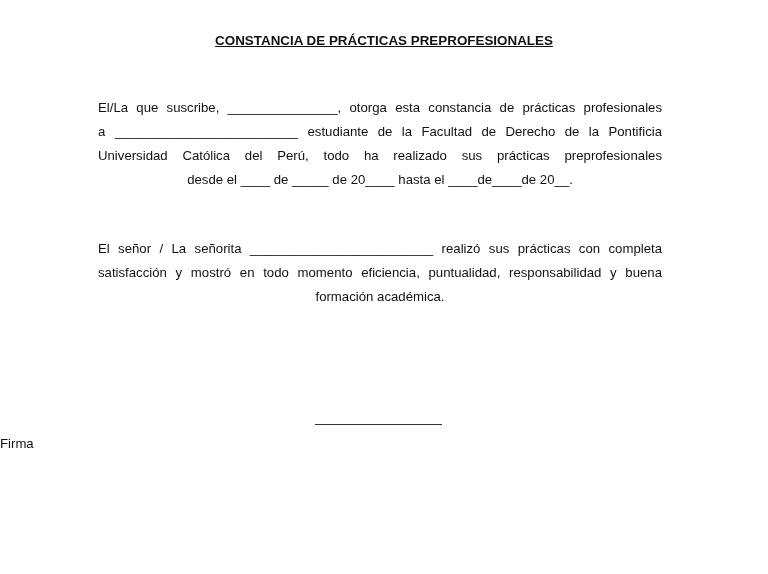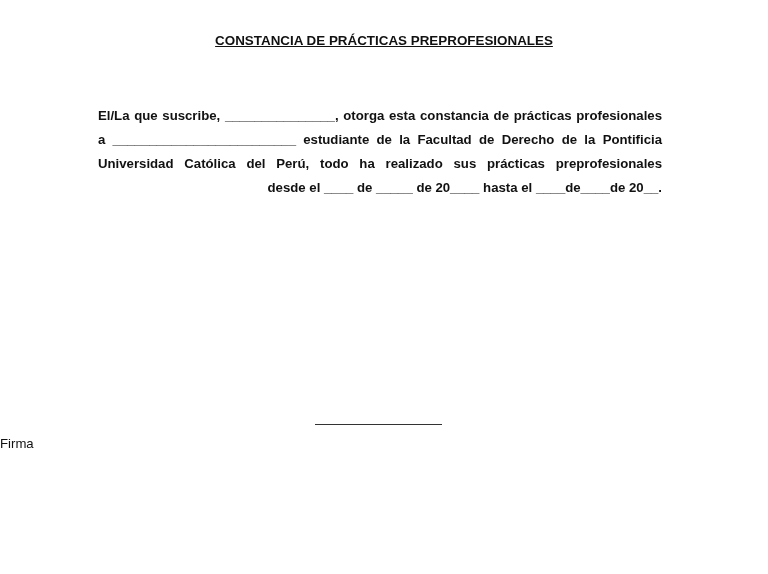--- a/index.html
+++ b/index.html
@@ -10,22 +10,22 @@
     .page { position: absolute; left: 0; top: 0; width: 768px; height: 574px; background: #fff; }
     .title {
       position: absolute; top: 33px; left: 0; width: 768px; text-align: center;
       font-weight: bold; font-size: 13.4px; text-decoration: underline; letter-spacing: 0;
     }
     .body-text {
       position: absolute; left: 98px; width: 564px; font-size: 13.2px;
     }
     .line { height: 24px; line-height: 24px; white-space: nowrap; }
     .justify { text-align: justify; text-align-last: justify; }
-    .left { text-align: right; }
-    #p1 { top: 104px; font-weight: bold; }
+    .left { text-align: center; }
+    #p1 { top: 96px; }
     #p2 { top: 237px; }
     #p3 { top: 322px; }
     .sig-line {
       position: absolute; left: 315px; top: 424px; width: 127px; height: 0;
       border-top: 1px solid #333;
     }
     .sig-label {
       position: absolute; left: 0; top: 436px; width: 758px; font-size: 13.2px;
     }
   </style>
@@ -35,17 +35,22 @@
 <div class="page">
   <div class="title">CONSTANCIA DE PRÁCTICAS PREPROFESIONALES</div>
 
   <div class="body-text" id="p1">
     <div class="line justify">El/La que suscribe, _______________, otorga esta constancia de prácticas profesionales</div>
     <div class="line justify">a _________________________ estudiante de la Facultad de  Derecho de la Pontificia</div>
     <div class="line justify">Universidad Católica del Perú, todo ha realizado sus prácticas preprofesionales</div>
     <div class="line left">desde el ____ de _____ de 20____ hasta el ____de____de 20__.</div>
   </div>
 
+  <div class="body-text" id="p2">
+    <div class="line justify">El señor / La señorita _________________________ realizó sus prácticas con completa</div>
+    <div class="line justify">satisfacción y mostró en todo momento eficiencia, puntualidad, responsabilidad y buena</div>
+    <div class="line left">formación académica.</div>
+  </div>
 
 
   <div class="sig-line"></div>
   <div class="sig-label">Firma</div>
 </div>
 
 </body></html>

